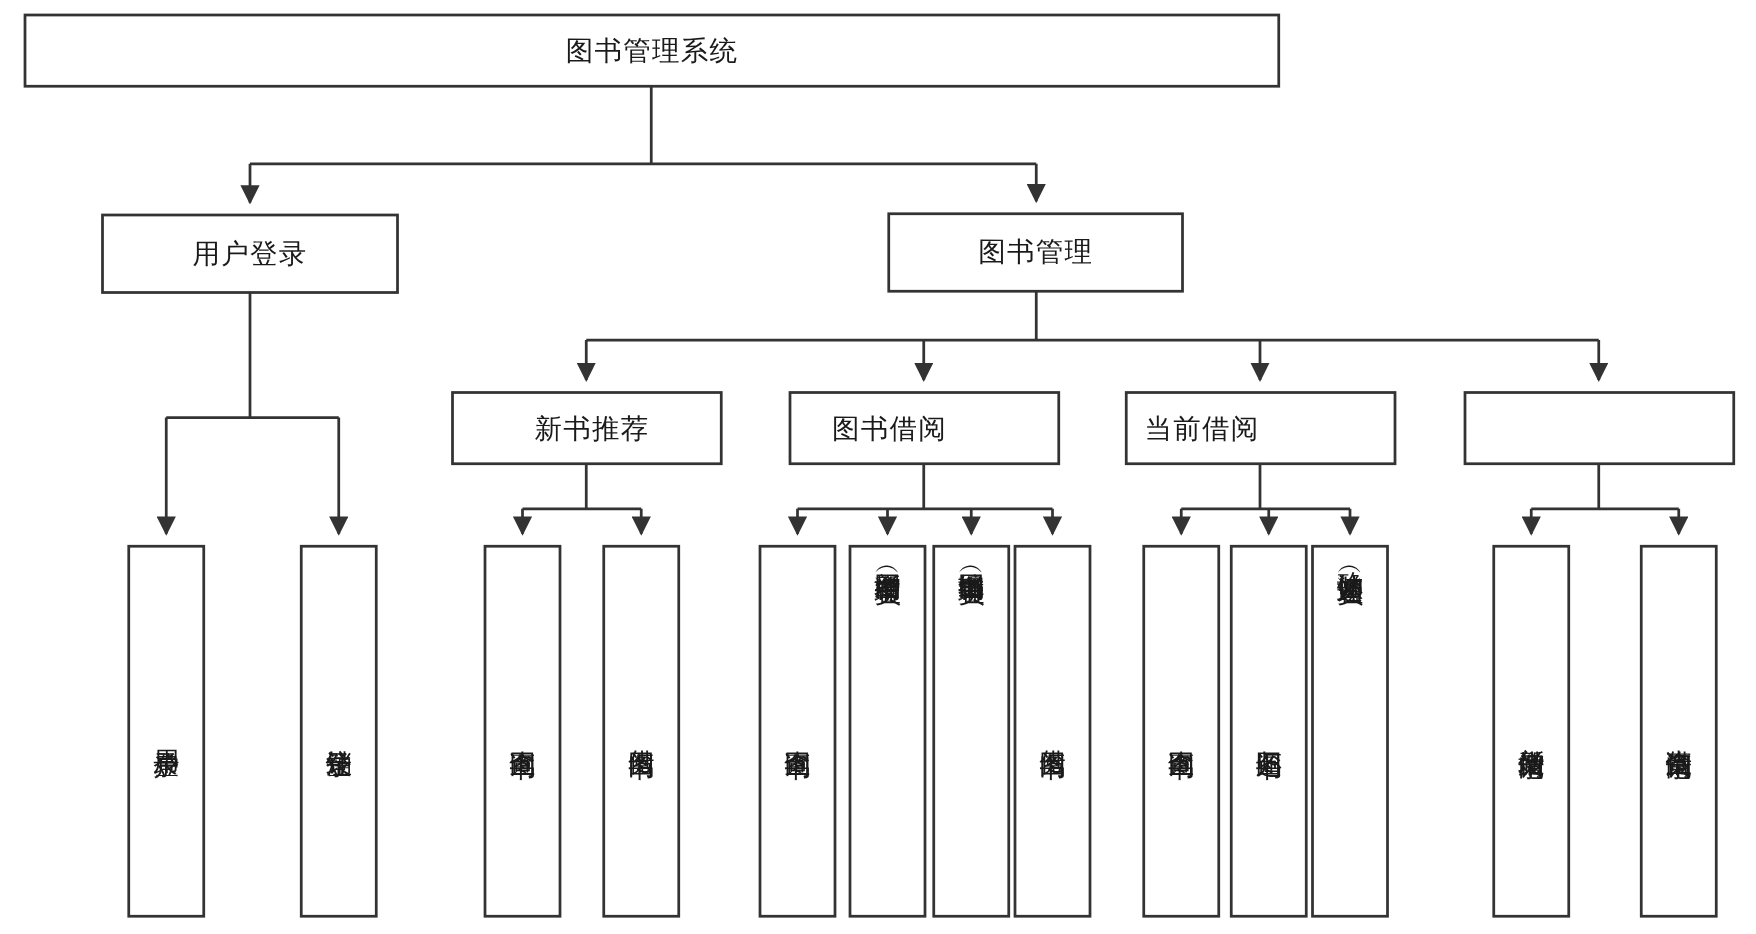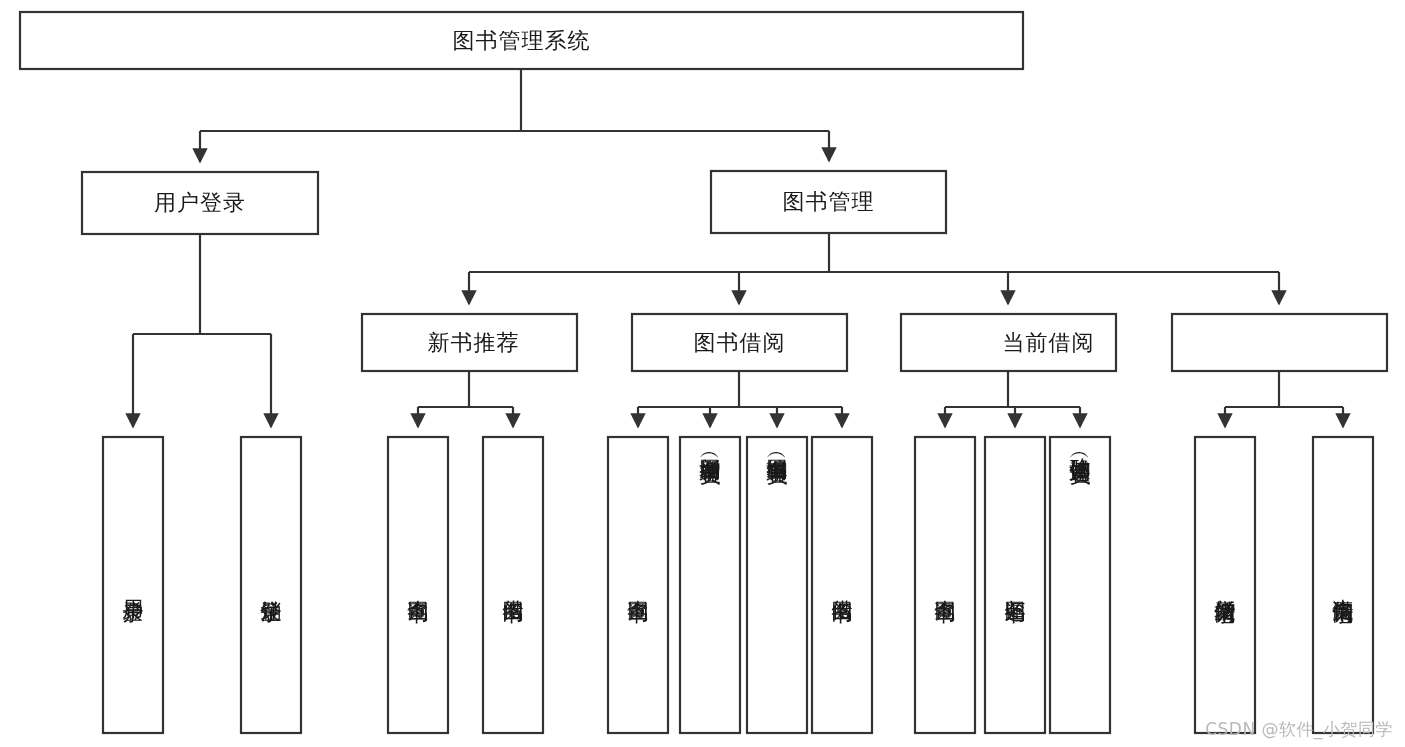--- a/index.html
+++ b/index.html
@@ -182,24 +182,24 @@
   <div class="hlabel-wrap" style="left:82px; top:172px; width:236px; height:62px;">
     <span class="hlabel-text">用户登录</span>
   </div>
   <div class="hlabel-wrap" style="left:711px; top:171px; width:235px; height:62px;">
     <span class="hlabel-text">图书管理</span>
   </div>
 
   <div class="hlabel-wrap" style="left:362px; top:314px; width:223px; height:57px;">
     <span class="hlabel-text">新书推荐</span>
   </div>
-  <div class="hlabel-wrap" style="left:632px; top:314px; width:215px; height:57px;border-radius:18px;">
+  <div class="hlabel-wrap" style="left:604px; top:314px; width:215px; height:57px;border-radius:18px;">
     <span class="hlabel-text">图书借阅</span>
   </div>
-  <div class="hlabel-wrap" style="left:941px; top:314px; width:215px; height:57px;">
+  <div class="hlabel-wrap" style="left:854px; top:314px; width:215px; height:57px;">
     <span class="hlabel-text">当前借阅</span>
   </div>
 
   <div class="vlabel-wrap" style="left:103px; top:437px; width:60px; height:296px;">
     <span class="vlabel-text">用户登录</span>
   </div>
   <div class="vlabel-wrap" style="left:241px; top:437px; width:60px; height:296px;">
     <span class="vlabel-text">注销登录</span>
   </div>
   <div class="vlabel-wrap" style="left:388px; top:437px; width:60px; height:296px;">
@@ -229,15 +229,14 @@
   <div class="vlabel-wrap" style="left:1050px; top:441px; width:60px; height:290px; align-items:flex-start;">
     <span class="vlabel-text">确认归还（管理员）</span>
   </div>
   <div class="vlabel-wrap" style="left:1195px; top:437px; width:60px; height:296px;">
     <span class="vlabel-text">新增借阅记录</span>
   </div>
   <div class="vlabel-wrap" style="left:1313px; top:437px; width:60px; height:296px;">
     <span class="vlabel-text">查询借阅记录</span>
   </div>
 
-  <div id="watermark">CSDN @软件_小贺同学</div>
 
 </div>
 
 </body></html>

